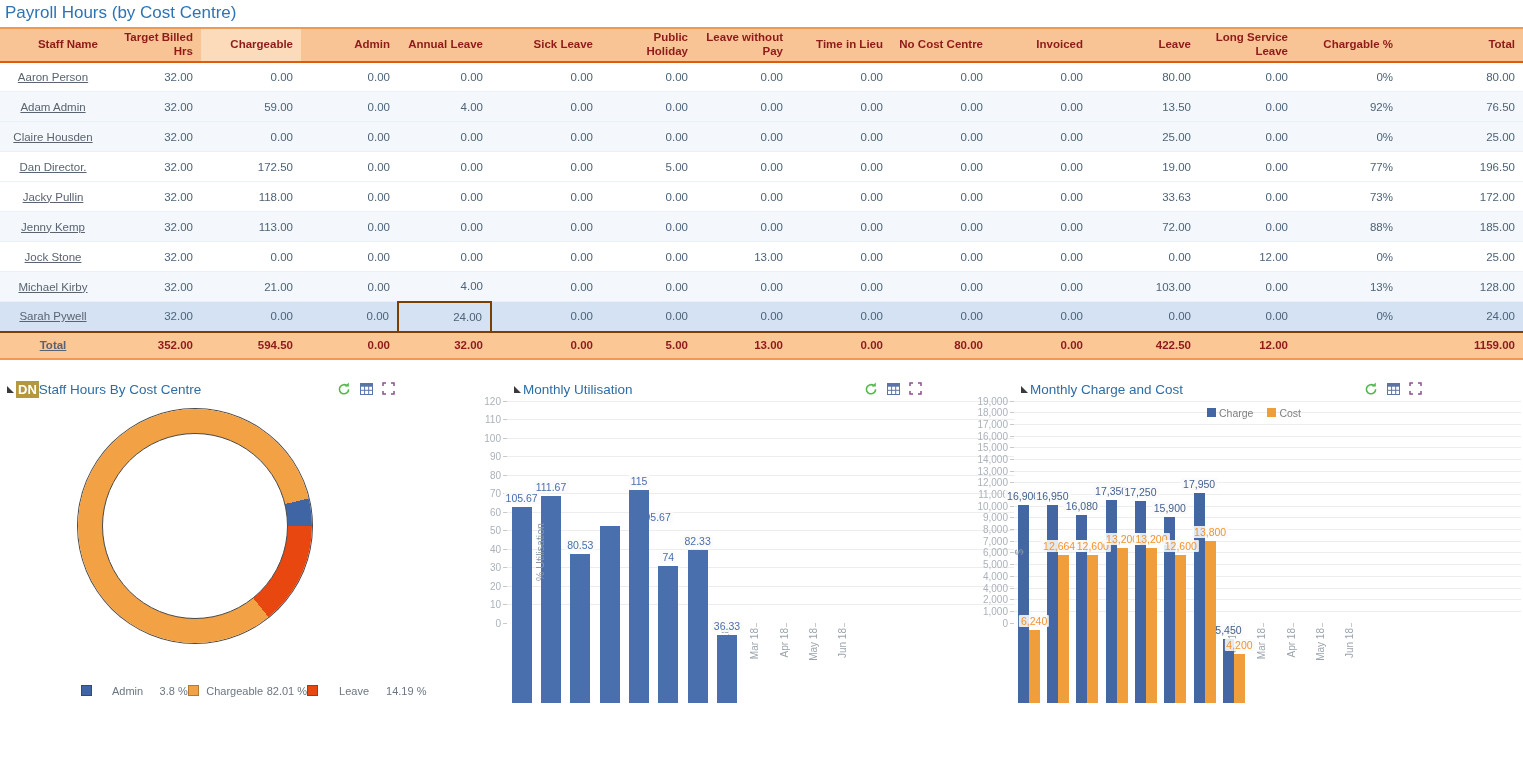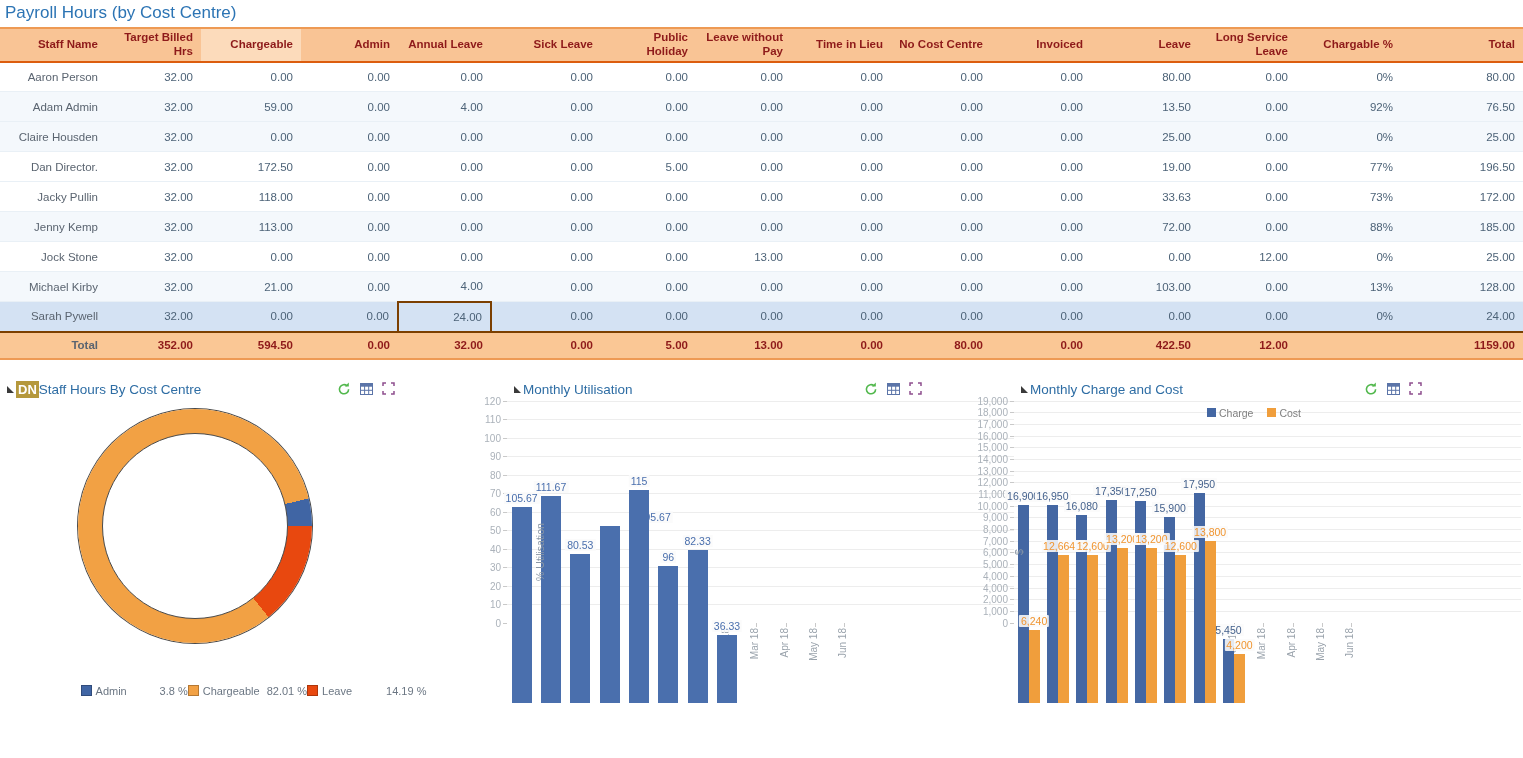--- a/index.html
+++ b/index.html
@@ -13,21 +13,21 @@
     background:#F9C495; color:#8E1A1A; font-weight:bold; text-align:right;
     padding:2px 8px; height:33px; vertical-align:middle; line-height:1.2;
     border-top:2px solid #EE9A54; border-bottom:2px solid #DC5D0E;
   }
   table.grid th.first { text-align:right; }
   table.grid th.sorted { background:#FCDBBB; }
   table.grid td {
     padding:0 8px; height:30px; text-align:right; color:#4D6378;
     border-bottom:1px solid #E9F0F6; background:#fff;
   }
-  table.grid td.first { text-align:right; color:#5A6470; }
+  table.grid td.first { text-align:center; color:#5A6470;text-decoration:underline; }
   table.grid tr.alt td { background:#F4F8FC; }
   table.grid tr.selected td { background:#D4E2F3; }
   table.grid td.selcell { background:#E0EBE2; border:2px solid #7B3F00; }
   table.grid tfoot td {
     background:#FAC795; color:#8E1A1A; font-weight:bold; height:27px;
     border-top:2px solid #7B3F00; border-bottom:2px solid #EE9A54;
   }
 
   .charts { display:flex; margin-top:17px; }
   .panel { width:507px; height:326px; position:relative; }
@@ -40,21 +40,21 @@
 
   .chart-body { position:relative; height:302px; }
 
   
   .donut { position:absolute; left:78px; top:8px; width:234px; height:234px; border-radius:50%;
            box-shadow:0 0 0 1px #4a4a4a; }
   .donut::after { content:""; position:absolute; inset:24px; background:#fff; border-radius:50%;
                   border:1px solid #4a4a4a; }
   .donut-legend { position:absolute; left:0; right:0; bottom:6px; display:flex; justify-content:center;
                   font-size:11px; color:#6B7683; }
-  .dl-item { display:flex; align-items:center; }
+  .dl-item { display:flex; align-items:center;text-align:center; }
   .dl-sw { width:11px; height:11px; margin-right:4px; border:1px solid rgba(0,0,0,.25); }
   .dl-name { min-width:64px; }
   .gridline { position:absolute; left:0; right:0; height:1px; background:#EDEDED; }
   .ytick { position:absolute; width:44px; text-align:right; font-size:10px; color:#ABB2BA; transform:translateY(-50%); }
   .ytickmark { position:absolute; width:4px; height:1px; background:#C9C9C9; left:-4px; }
   .ylab { position:absolute; font-size:10.5px; color:#8A97A5; transform:rotate(-90deg); transform-origin:center; white-space:nowrap; }
   .vbar { position:absolute; bottom:0; }
   .blabel { position:absolute; transform:translateX(-50%); font-size:10.5px; white-space:nowrap;
             background:rgba(250,250,250,.88); padding:0 2px; border-radius:1px; }
   .xlab { position:absolute; writing-mode:vertical-rl; transform:rotate(180deg); font-size:10px; color:#9AA3AC; white-space:nowrap; }
@@ -433,21 +433,21 @@
           <div class="blabel" style="left: 14.6667px; bottom: 198.49px; color: rgb(74, 111, 173);">105.67</div>
           <div class="vbar" style="left: 34px; width: 20px; height: 206.589px; background: rgb(74, 111, 173);"></div>
           <div class="blabel" style="left: 44px; bottom: 209.589px; color: rgb(74, 111, 173);">111.67</div>
           <div class="vbar" style="left: 63.3333px; width: 20px; height: 148.981px; background: rgb(74, 111, 173);"></div>
           <div class="blabel" style="left: 73.3333px; bottom: 151.981px; color: rgb(74, 111, 173);">80.53</div>
           <div class="vbar" style="left: 92.6667px; width: 20px; height: 176.989px; background: rgb(74, 111, 173);"></div>
           <div class="blabel" style="left: 102.667px; bottom: 179.989px; color: rgb(74, 111, 173); margin-left: 48px;">95.67</div>
           <div class="vbar" style="left: 122px; width: 20px; height: 212.75px; background: rgb(74, 111, 173);"></div>
           <div class="blabel" style="left: 132px; bottom: 215.75px; color: rgb(74, 111, 173);">115</div>
           <div class="vbar" style="left: 151.333px; width: 20px; height: 136.9px; background: rgb(74, 111, 173);"></div>
-          <div class="blabel" style="left: 161.333px; bottom: 139.9px; color: rgb(74, 111, 173);">96</div>
+          <div class="blabel" style="left: 161.333px; bottom: 139.9px; color: rgb(74, 111, 173);">74</div>
           <div class="vbar" style="left: 180.667px; width: 20px; height: 152.31px; background: rgb(74, 111, 173);"></div>
           <div class="blabel" style="left: 190.667px; bottom: 155.31px; color: rgb(74, 111, 173);">82.33</div>
           <div class="vbar" style="left: 210px; width: 20px; height: 67.2105px; background: rgb(74, 111, 173);"></div>
           <div class="blabel" style="left: 220px; bottom: 70.2105px; color: rgb(74, 111, 173);">36.33</div>
         </div>
         <div class="ylab" style="left: 4px; top: 145px;">% Utilisation</div>
       </div>
   </div>
 
   <div class="panel">

